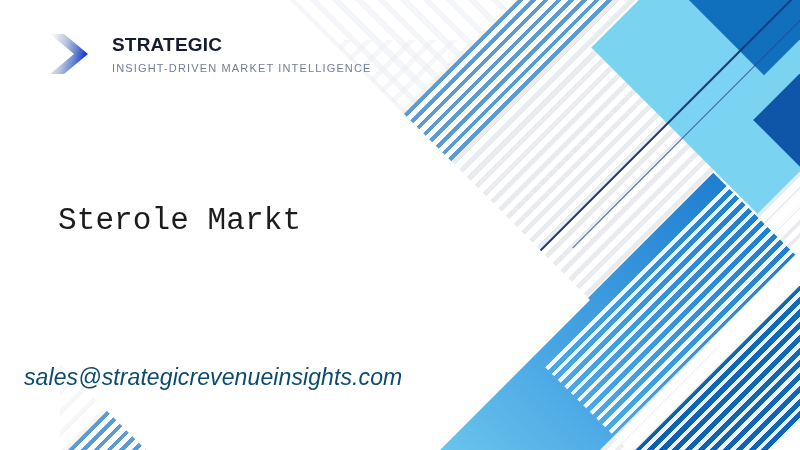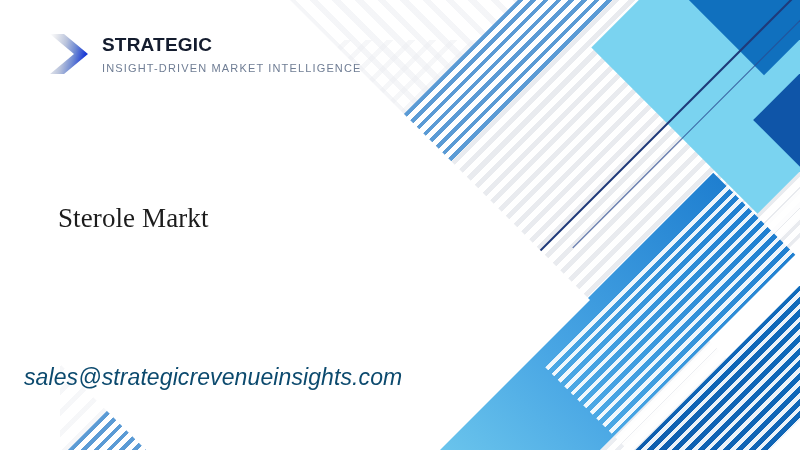--- a/index.html
+++ b/index.html
@@ -212,21 +212,21 @@
     transform-origin: 100% 0%;
   }
 
   
   .logo {
     position: absolute;
     left: 48px;
     top: 30px;
     display: flex;
     align-items: center;
-    gap: 10px;
+    gap: 20px;
   }
   .logo-mark {
     width: 44px;
     height: 48px;
     flex: 0 0 auto;
   }
   .logo-text {
     display: flex;
     flex-direction: column;
     line-height: 1;
@@ -246,22 +246,22 @@
     letter-spacing: 1.15px;
     color: #6f7d94;
     font-weight: normal;
   }
 
   
   .slide-title {
     position: absolute;
     left: 58px;
     top: 203px;
-    font-family: Liberation Serif, serif;
-    font-size: 27px;
+    font-family: Liberation Mono, monospace;
+    font-size: 31px;
     color: #1c1c1c;
     font-weight: normal;
     letter-spacing: .1px;
   }
   .slide-email {
     position: absolute;
     left: 24px;
     top: 364px;
     font-family: "Liberation Sans", sans-serif;
     font-size: 23px;

